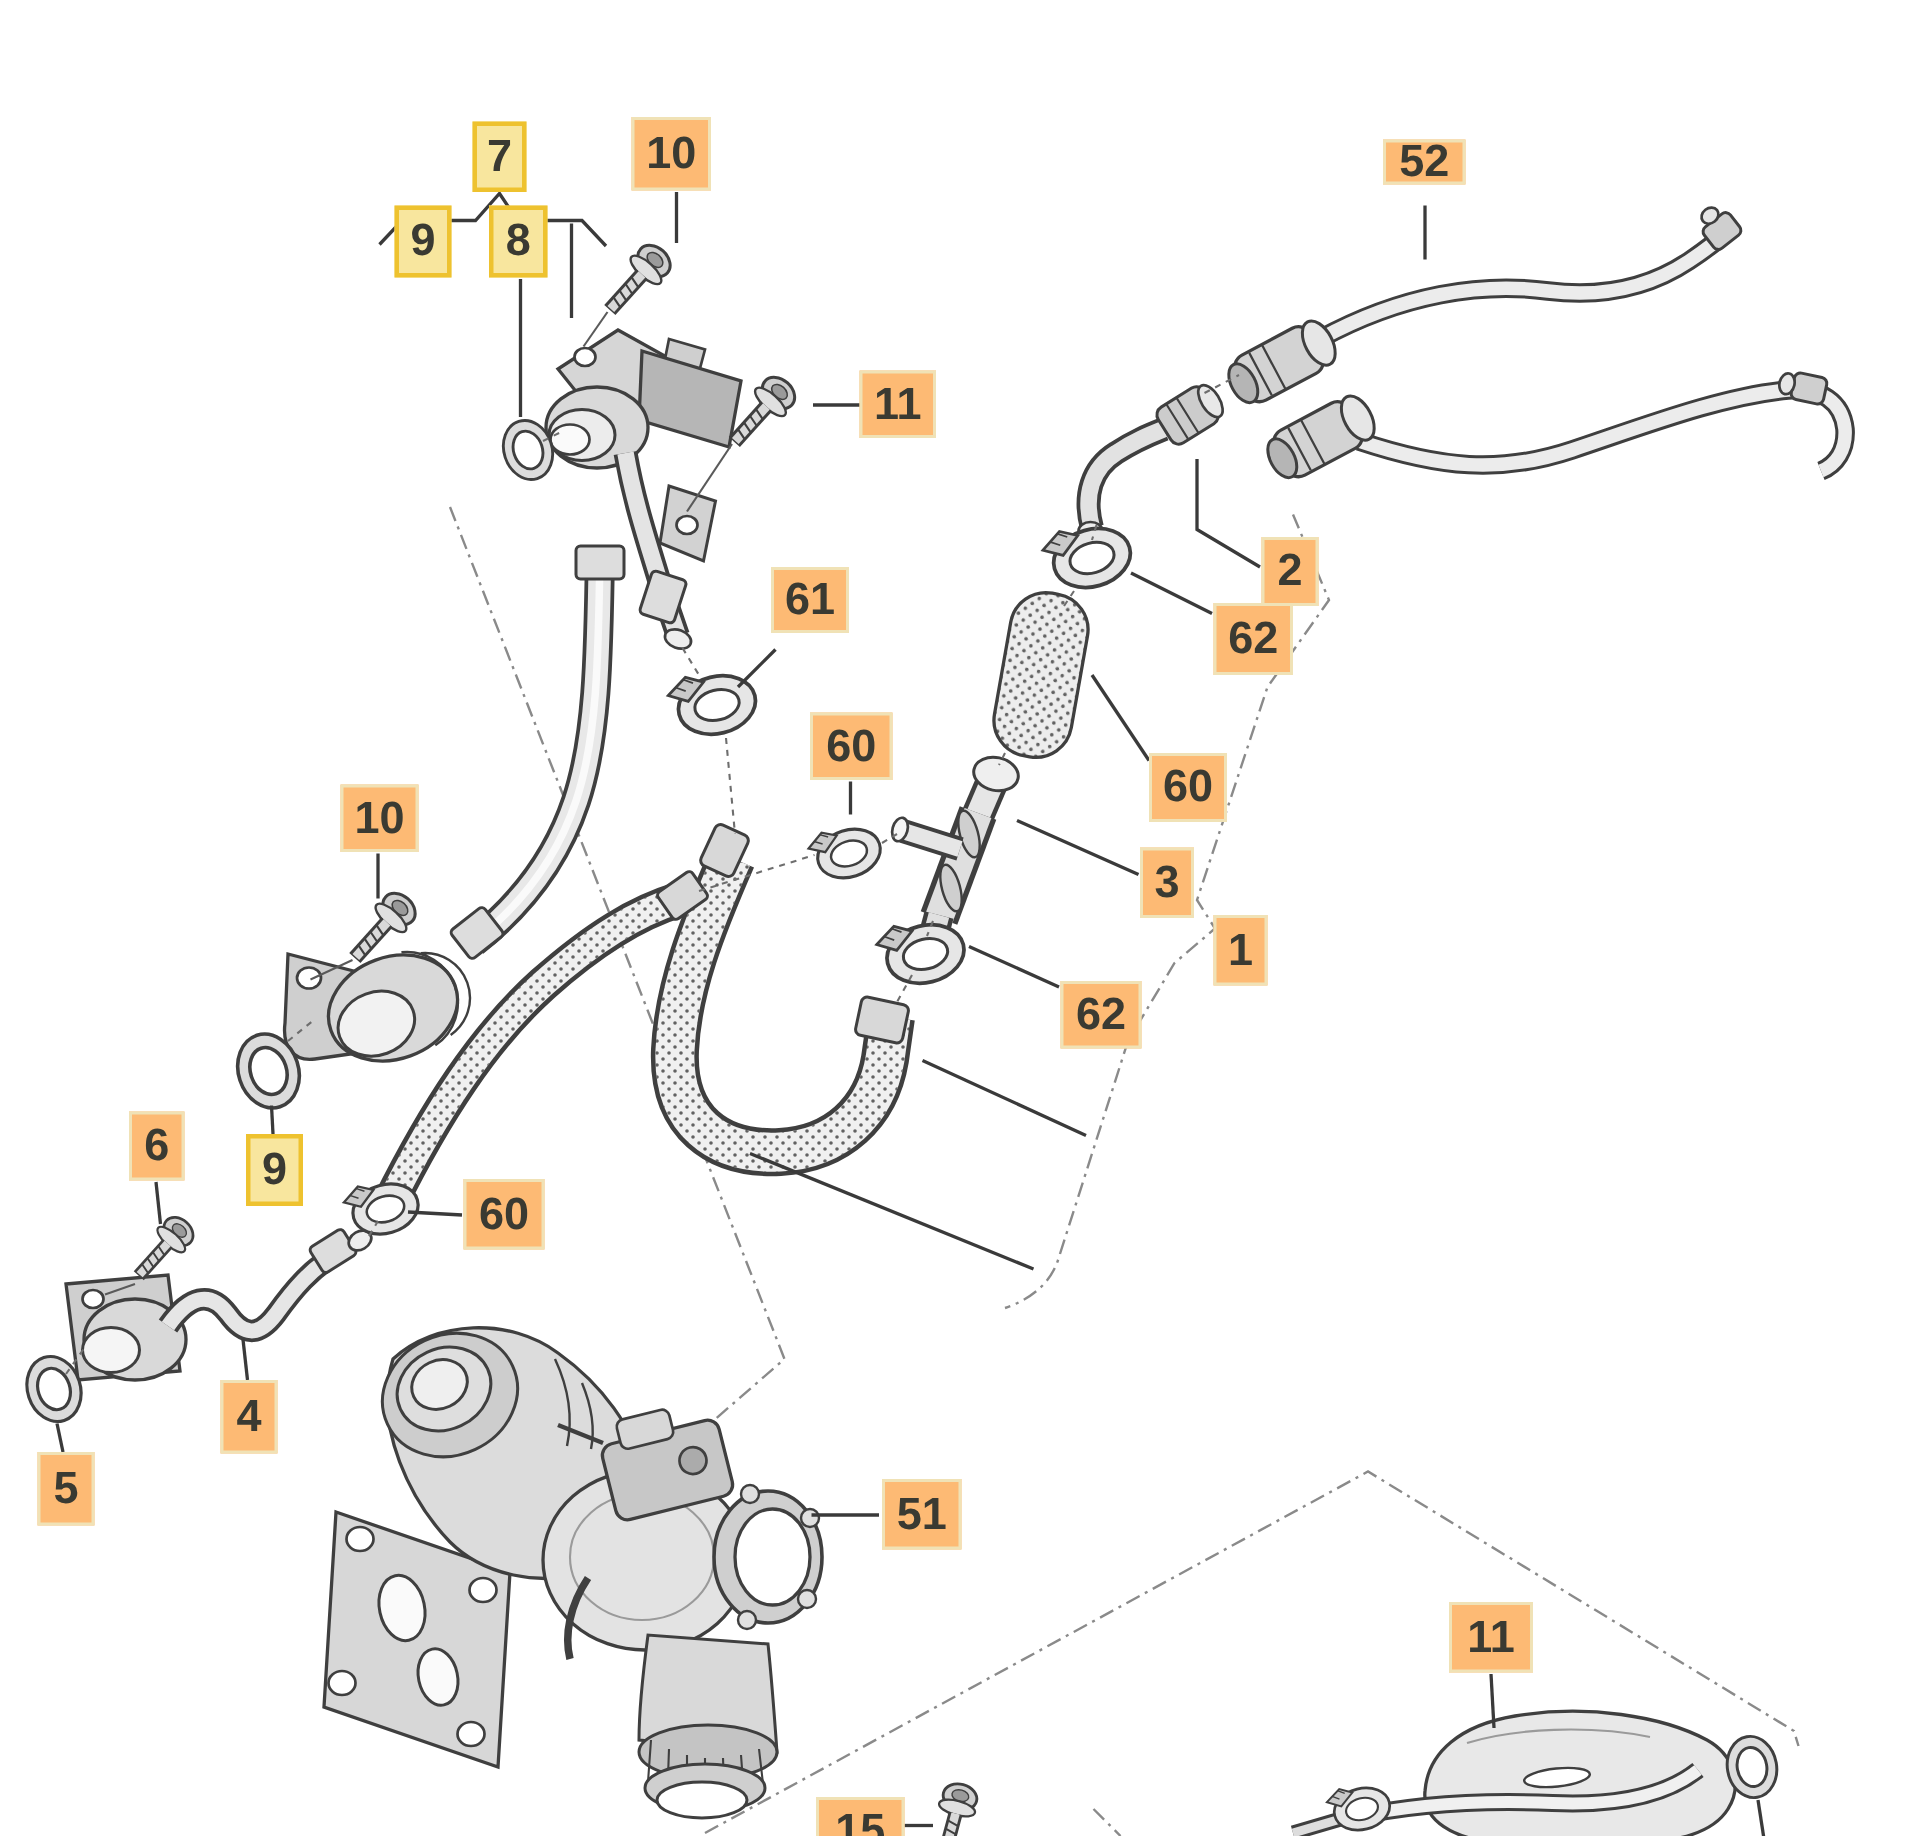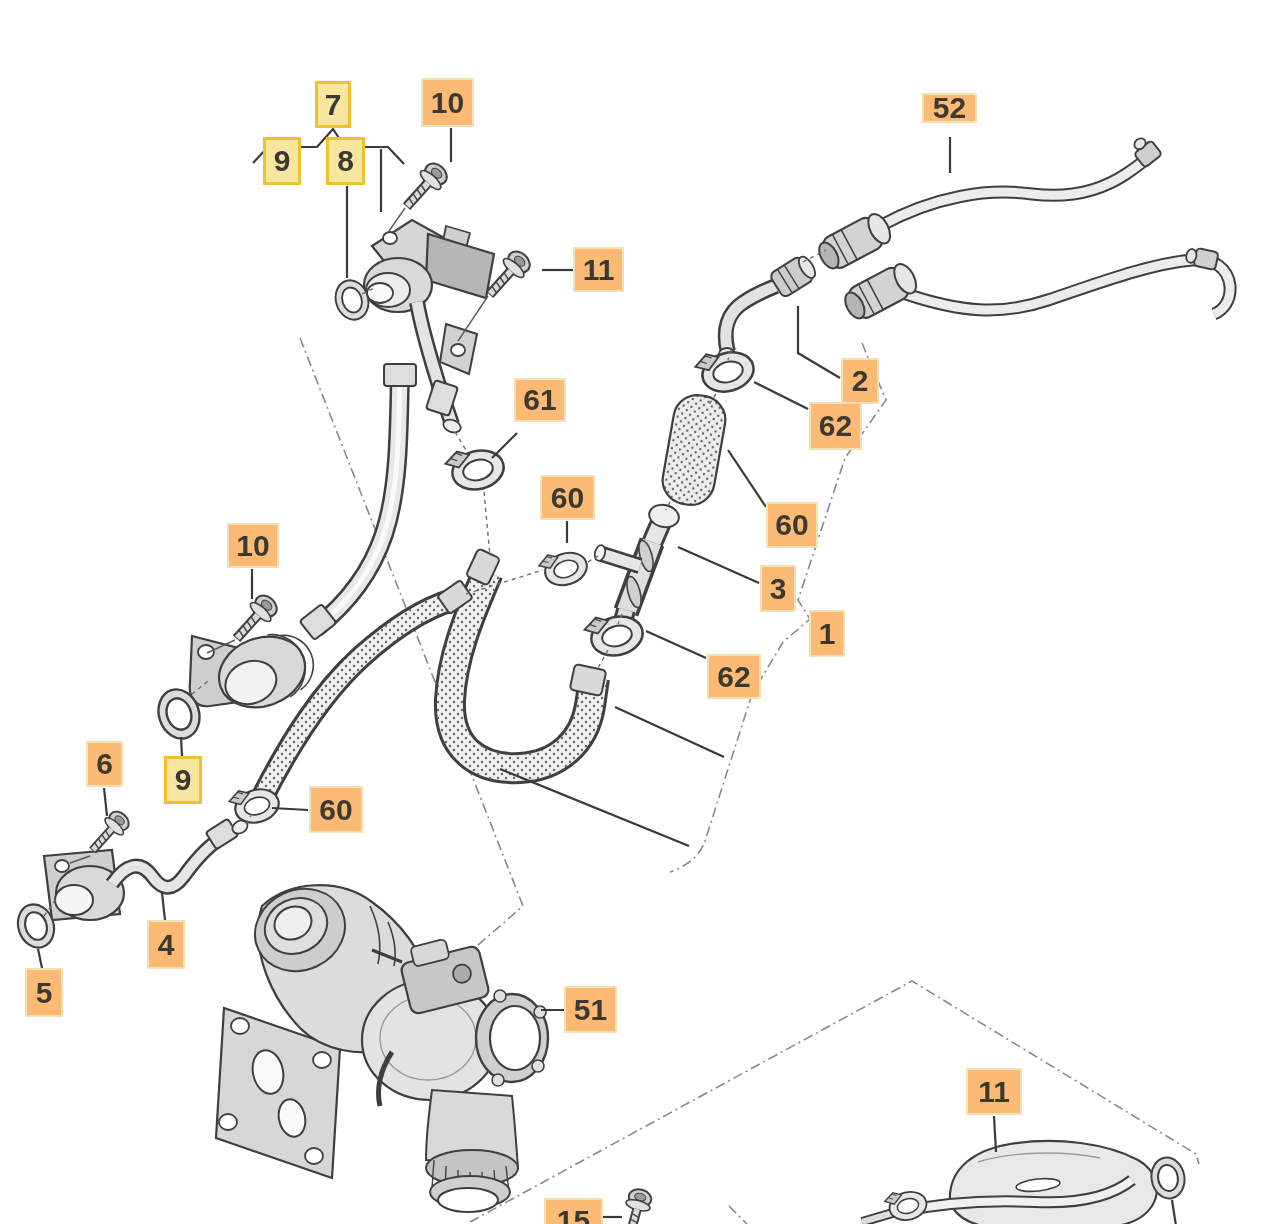--- a/index.html
+++ b/index.html
@@ -322,17 +322,17 @@
 <div class="callout" style="left:766px;top:502px;width:52px;height:46px">60</div>
 <div class="callout" style="left:760px;top:565px;width:36px;height:47px">3</div>
 <div class="callout" style="left:809px;top:610px;width:36px;height:47px">1</div>
 <div class="callout" style="left:707px;top:654px;width:54px;height:45px">62</div>
 <div class="callout" style="left:227px;top:523px;width:52px;height:45px">10</div>
 <div class="callout" style="left:86px;top:741px;width:37px;height:46px">6</div>
 <div class="callout hl" style="left:164px;top:756px;width:38px;height:48px">9</div>
 <div class="callout" style="left:309px;top:786px;width:54px;height:47px">60</div>
 <div class="callout" style="left:147px;top:920px;width:38px;height:49px">4</div>
 <div class="callout" style="left:25px;top:968px;width:38px;height:49px">5</div>
-<div class="callout" style="left:564px;top:986px;width:53px;height:47px">51</div>
+<div class="callout" style="left:588px;top:986px;width:53px;height:47px">51</div>
 <div class="callout" style="left:966px;top:1068px;width:56px;height:47px">11</div>
 <div class="callout" style="left:544px;top:1198px;width:59px;height:46px">15</div>
 
 </div>
 
 </body></html>

